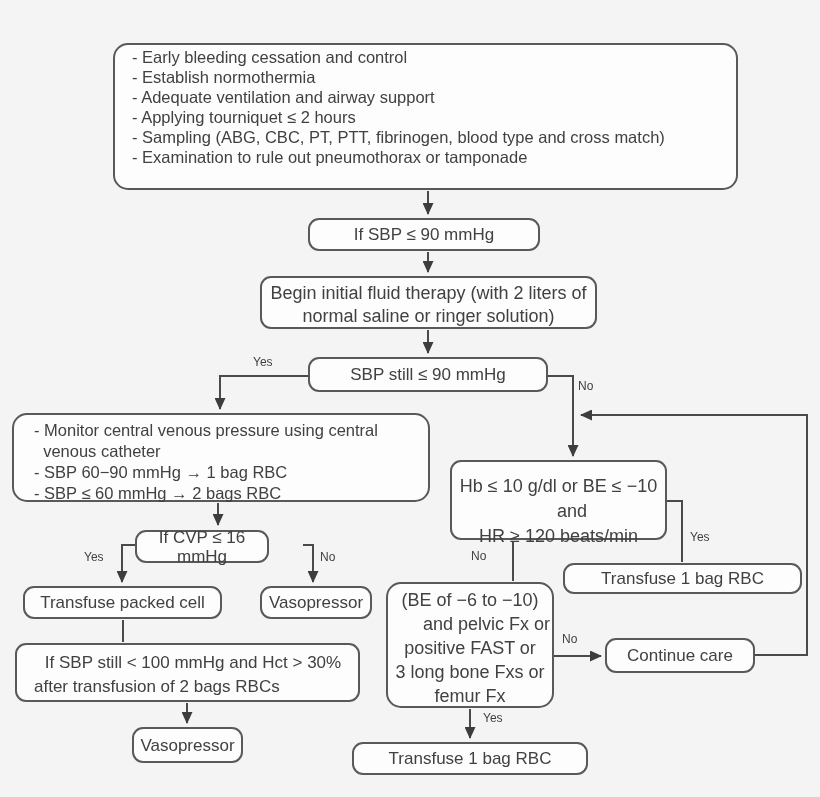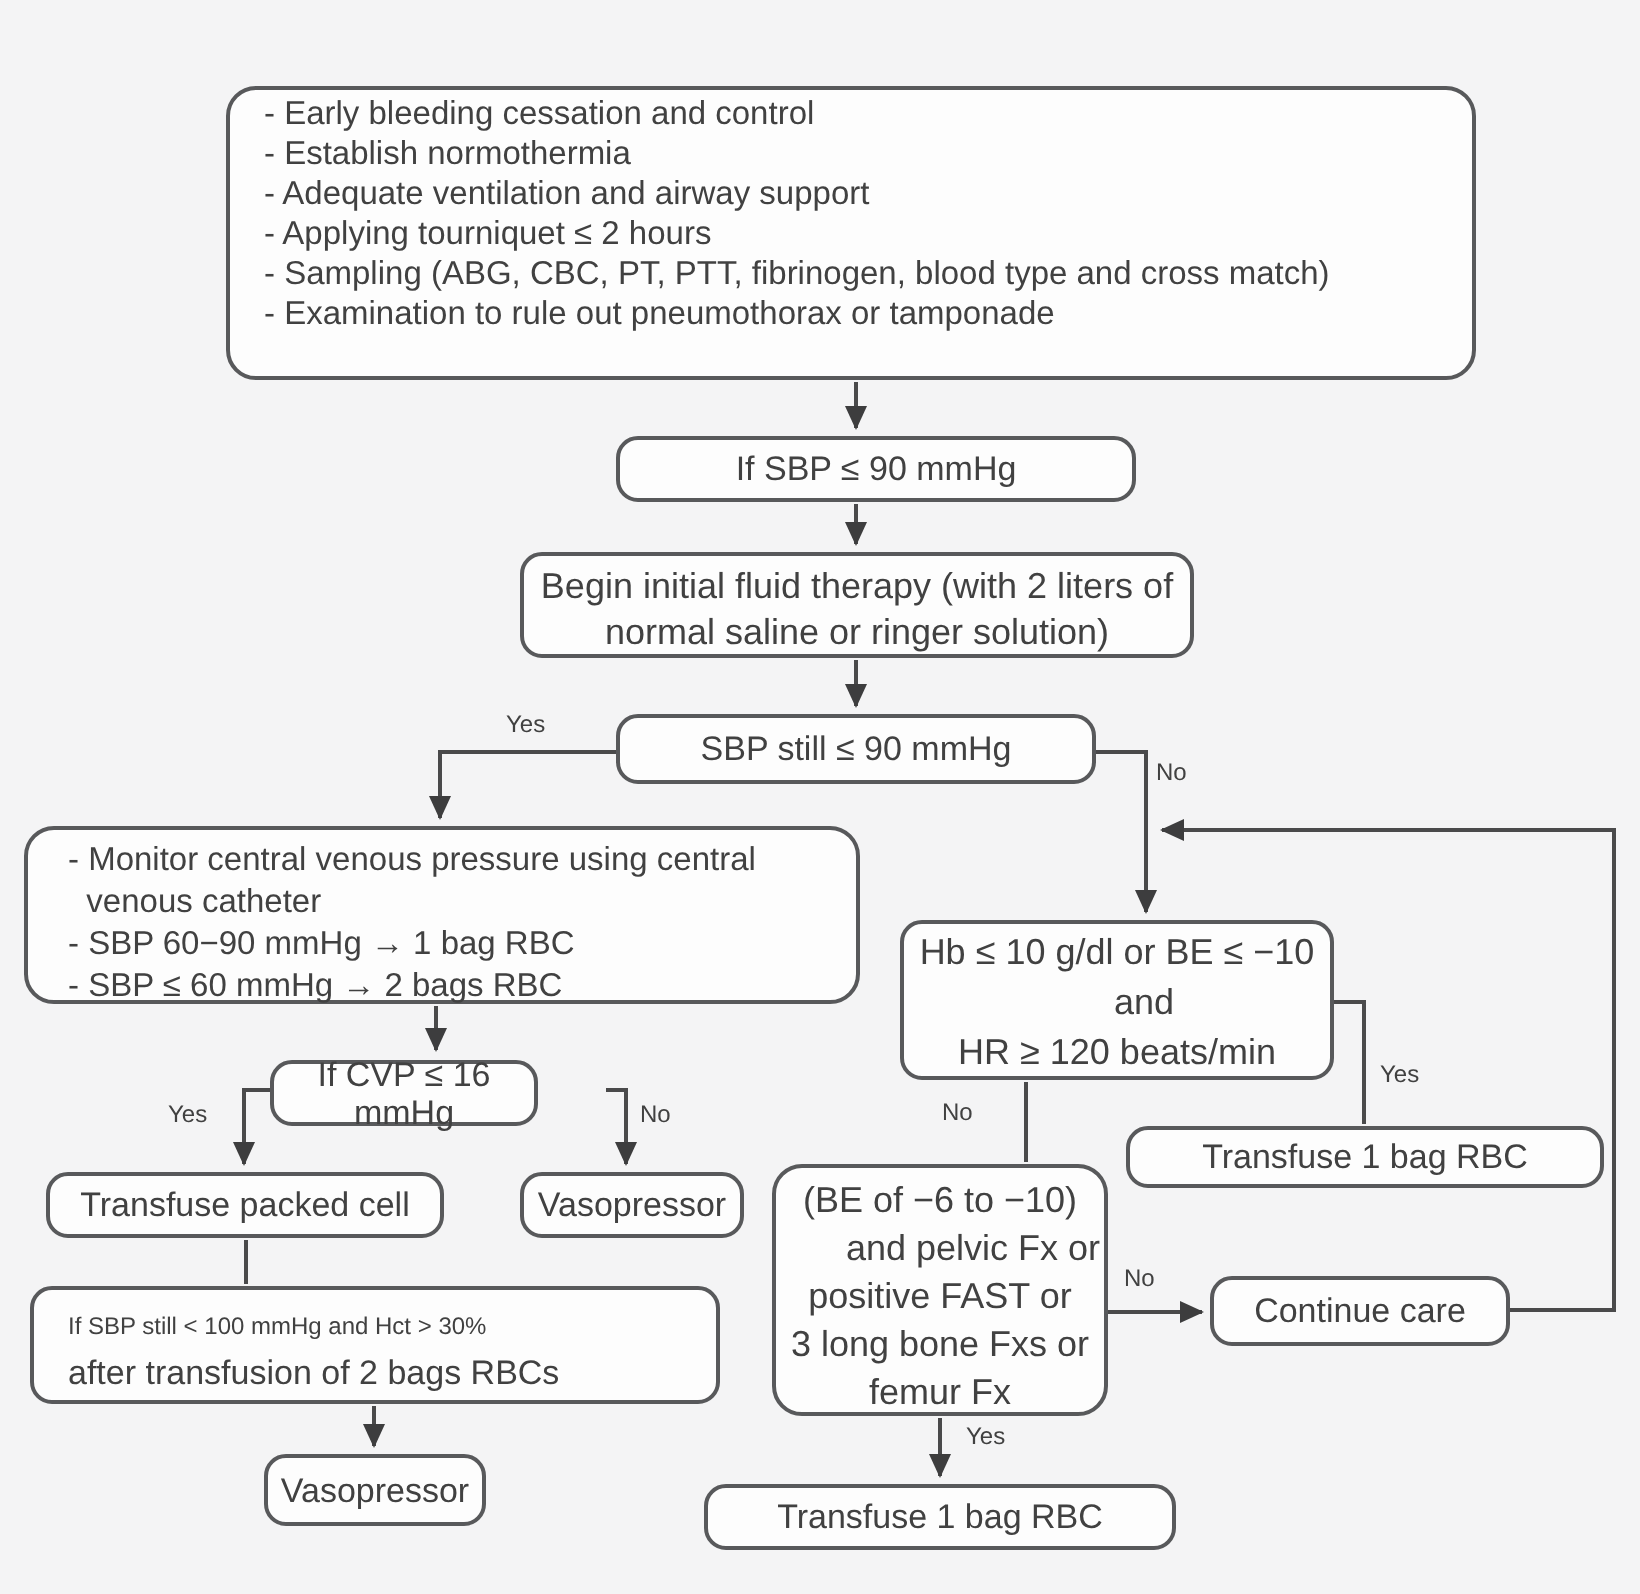--- a/index.html
+++ b/index.html
@@ -70,41 +70,41 @@
 
   <div class="node big multi-left" style="left:113px;top:43px;width:625px;height:147px;padding:2px 8px 0 17px;line-height:20px;">
     <div class="line">- Early bleeding cessation and control</div>
     <div class="line">- Establish normothermia</div>
     <div class="line">- Adequate ventilation and airway support</div>
     <div class="line">- Applying tourniquet ≤ 2 hours</div>
     <div class="line">- Sampling (ABG, CBC, PT, PTT, fibrinogen, blood type and cross match)</div>
     <div class="line">- Examination to rule out pneumothorax or tamponade</div>
   </div>
 
-  <div class="node center-label" style="left:308px;top:218px;width:260px;height:33px;">
+  <div class="node center-label" style="left:308px;top:218px;width:232px;height:33px;">
     <span>If SBP ≤ 90 mmHg</span>
   </div>
 
   <div class="node multi-center" style="left:260px;top:276px;width:337px;height:53px;padding-top:4px;">
     <div class="line" style="line-height:23px;">Begin initial fluid therapy (with 2 liters of</div>
     <div class="line" style="line-height:23px;">normal saline or ringer solution)</div>
   </div>
 
   <div class="node center-label" style="left:308px;top:357px;width:240px;height:35px;">
     <span>SBP still ≤ 90 mmHg</span>
   </div>
 
   <div class="node big multi-left" style="left:12px;top:413px;width:418px;height:89px;padding:5px 6px 0 20px;line-height:21px;">
     <div class="line">- Monitor central venous pressure using central</div>
     <div class="line">  venous catheter</div>
     <div class="line">- SBP 60−90 mmHg → 1 bag RBC</div>
     <div class="line">- SBP ≤ 60 mmHg → 2 bags RBC</div>
   </div>
 
-  <div class="node multi-center" style="left:450px;top:460px;width:217px;height:80px;padding-top:2px;">
+  <div class="node multi-center" style="left:450px;top:460px;width:217px;height:80px;padding-top:12px;">
     <div class="line" style="line-height:25px;">Hb ≤ 10 g/dl or BE ≤ −10</div>
     <div class="line" style="line-height:25px;margin-left:27px;">and</div>
     <div class="line" style="line-height:25px;">HR ≥ 120 beats/min</div>
   </div>
 
   <div class="node center-label" style="left:135px;top:530px;width:134px;height:33px;">
     <span>If CVP ≤ 16 mmHg</span>
   </div>
 
   <div class="node center-label" style="left:23px;top:586px;width:199px;height:33px;">
@@ -125,21 +125,21 @@
 
   <div class="node center-label" style="left:563px;top:563px;width:239px;height:31px;">
     <span>Transfuse 1 bag RBC</span>
   </div>
 
   <div class="node center-label" style="left:605px;top:638px;width:150px;height:35px;">
     <span>Continue care</span>
   </div>
 
   <div class="node multi-left" style="left:15px;top:643px;width:345px;height:59px;padding:6px 6px 0 17px;line-height:24px;">
-    <div class="line" style="font-size:12px;">If SBP still &lt; 100 mmHg and Hct &gt; 30%</div>
+    <div class="line" style="font-size:17px;text-align:center;">If SBP still &lt; 100 mmHg and Hct &gt; 30%</div>
     <div class="line" style="font-size:17px;">after transfusion of 2 bags RBCs</div>
   </div>
 
   <div class="node center-label" style="left:132px;top:727px;width:111px;height:36px;">
     <span>Vasopressor</span>
   </div>
 
   <div class="node center-label" style="left:352px;top:742px;width:236px;height:33px;">
     <span>Transfuse 1 bag RBC</span>
   </div>

